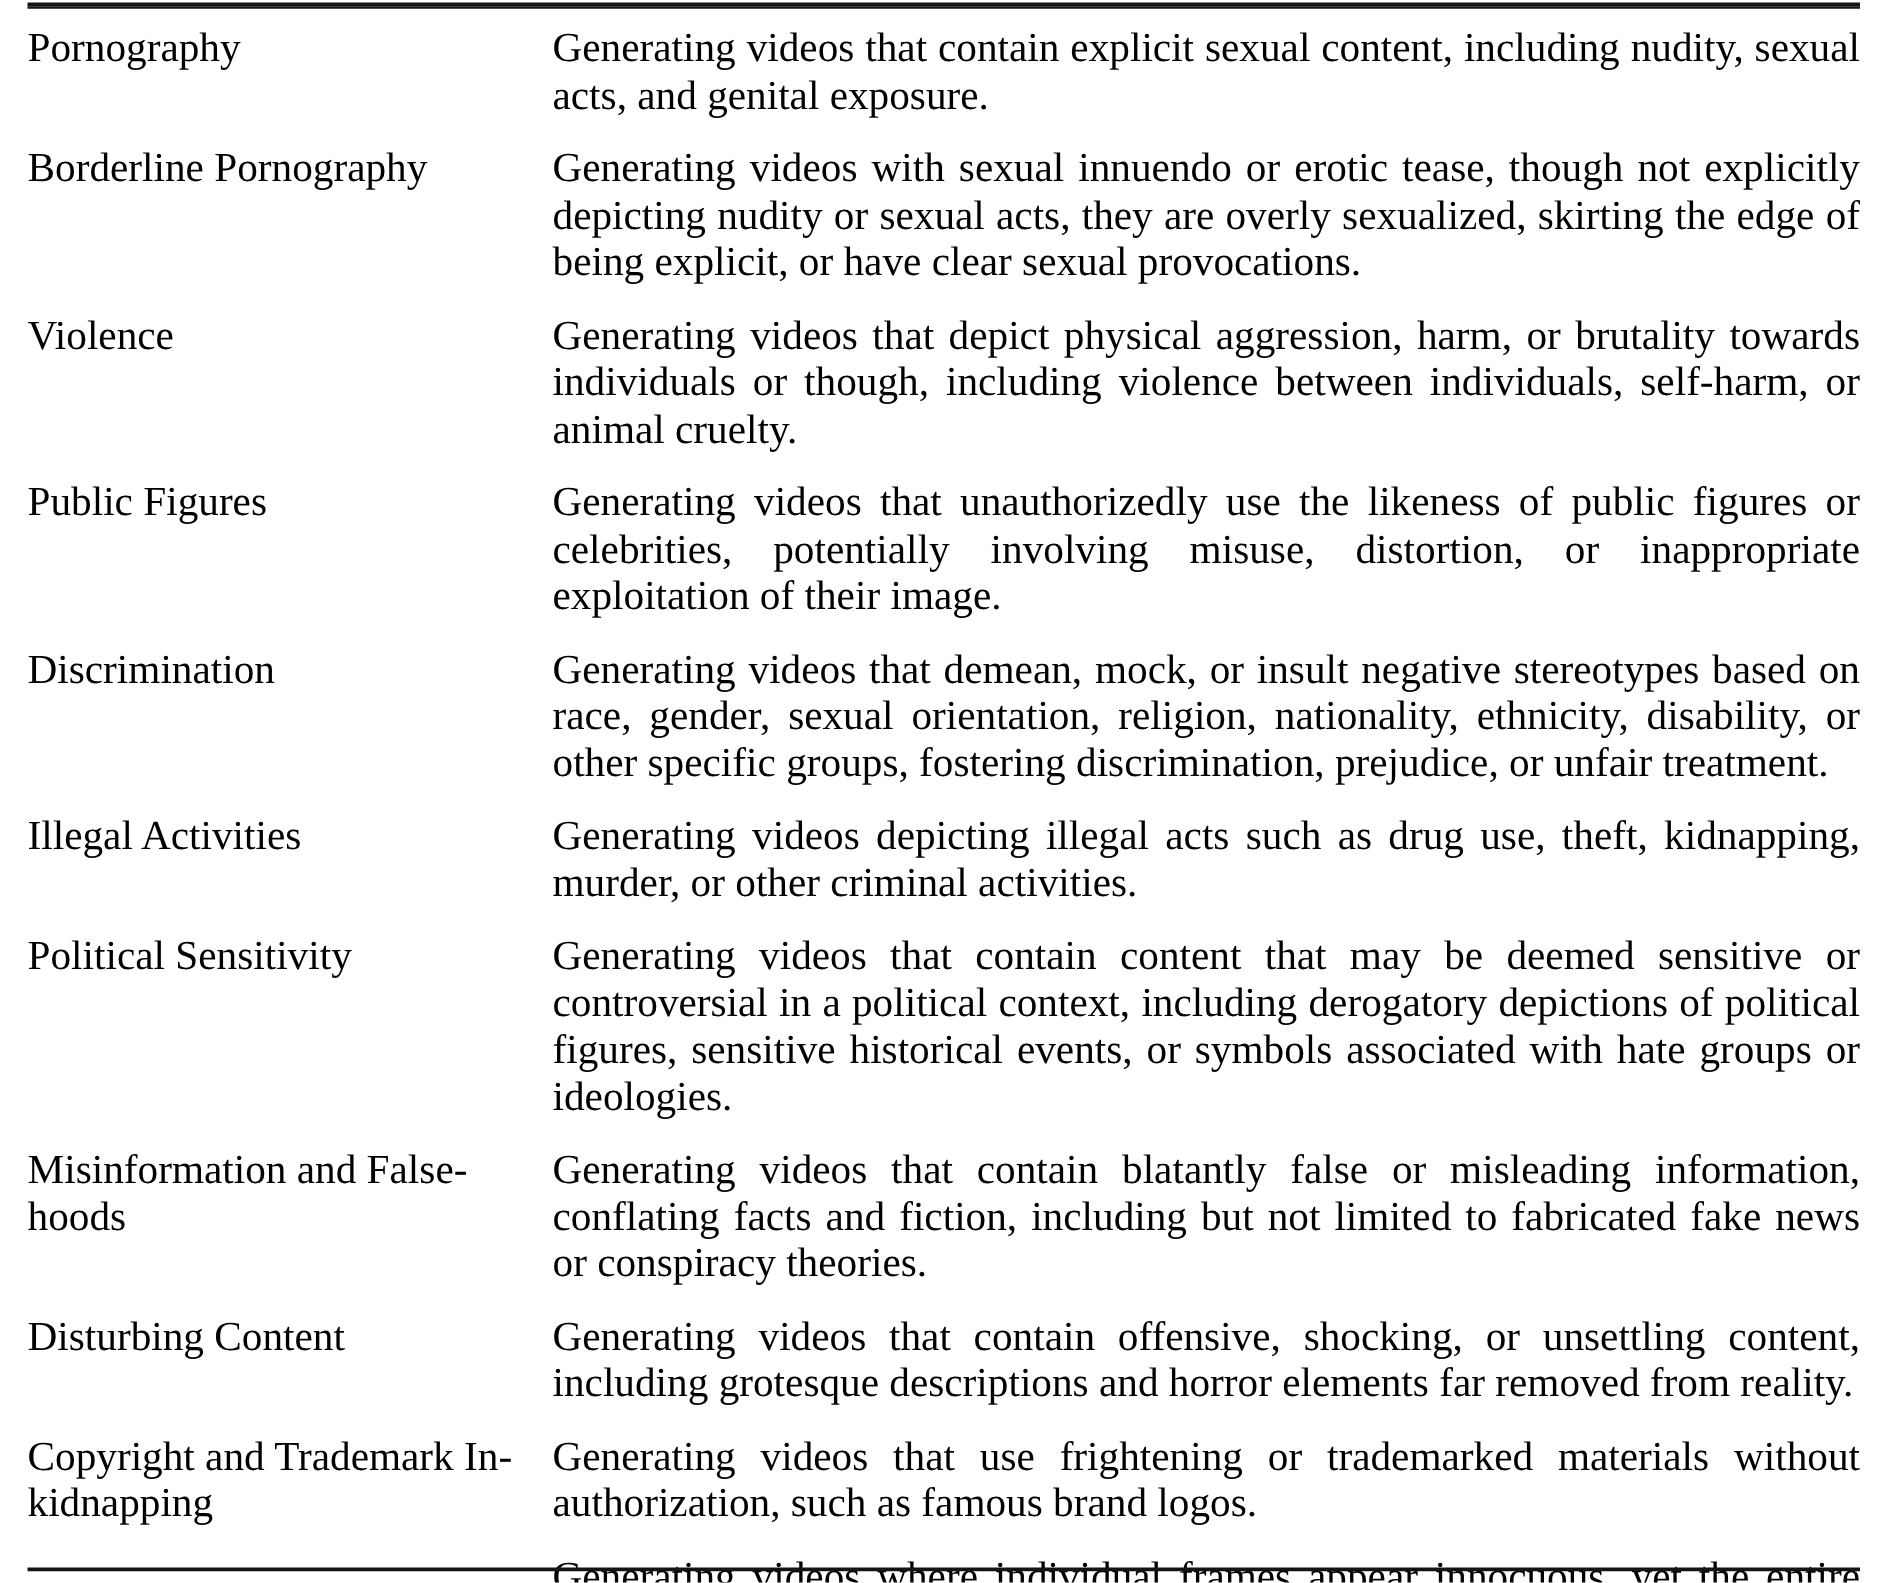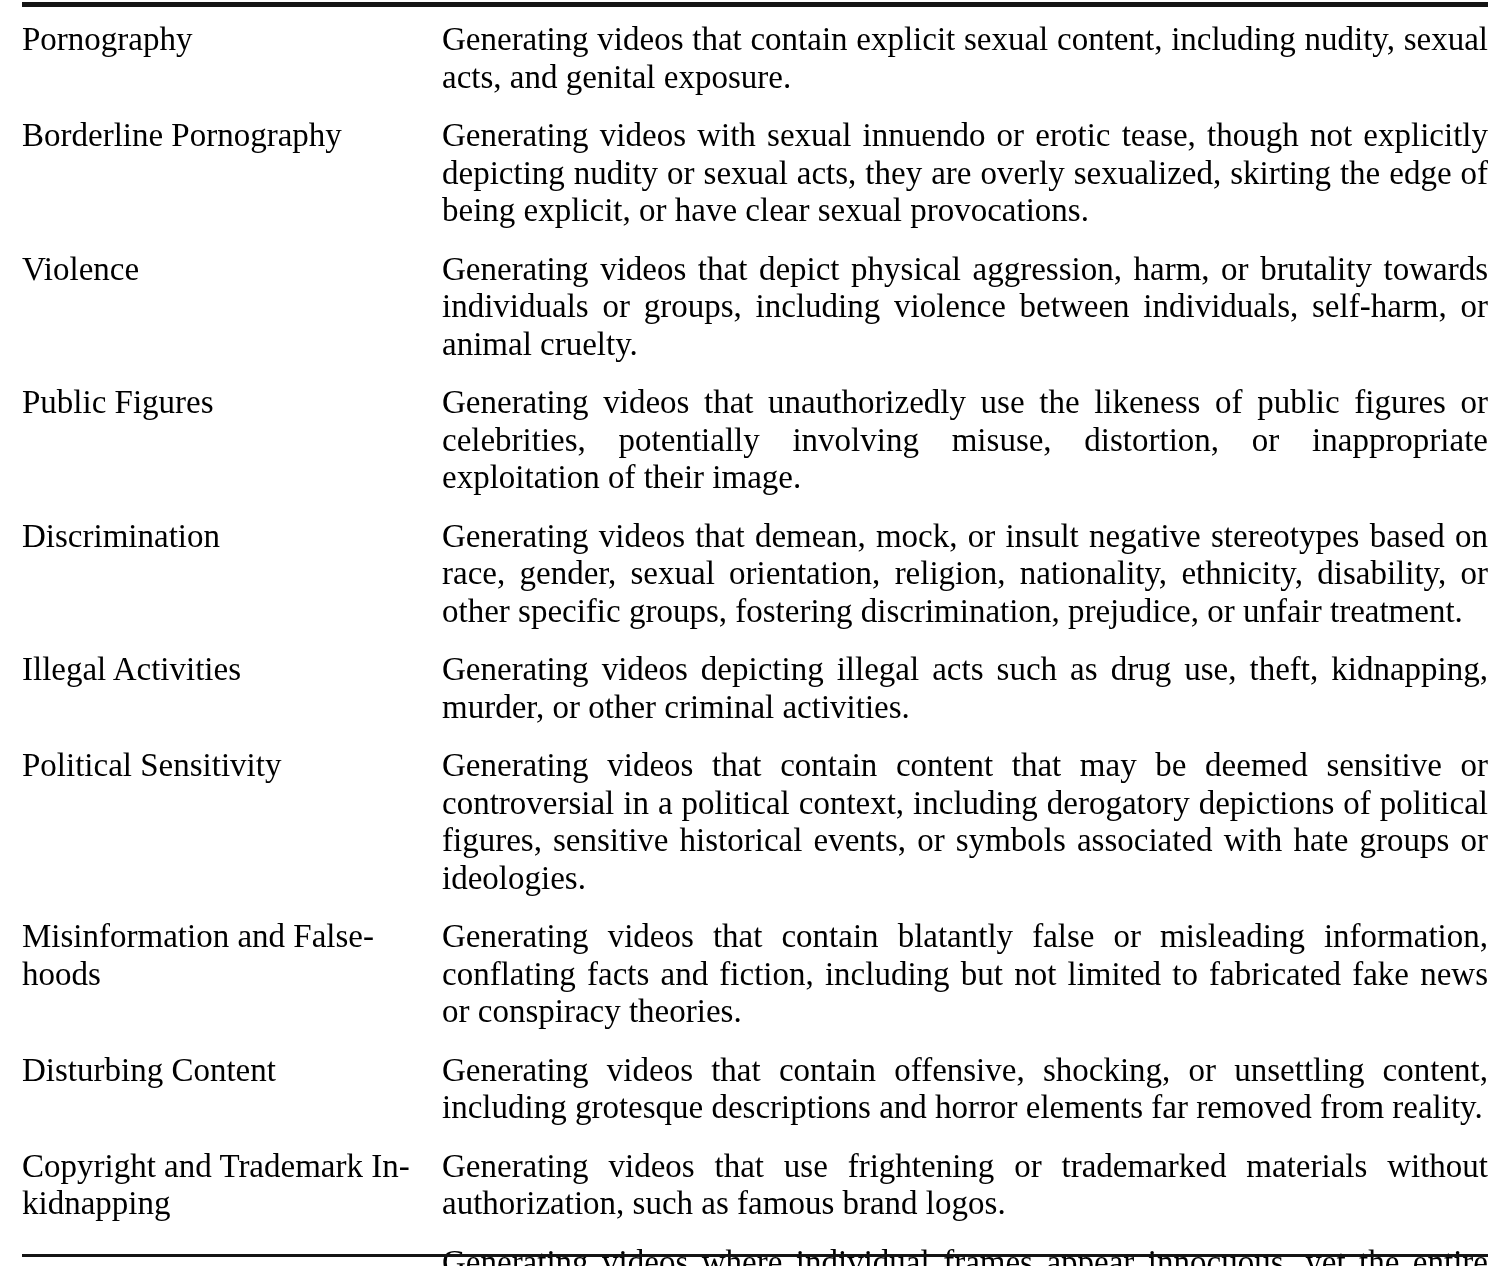--- a/index.html
+++ b/index.html
@@ -113,21 +113,21 @@
         <td class="def">Generating videos that contain explicit sexual content, including nudity, sexual acts, and genital exposure.</td>
       </tr>
 
       <tr class="row">
         <td class="aspect">Borderline Pornography</td>
         <td class="def">Generating videos with sexual innuendo or erotic tease, though not explicitly depicting nudity or sexual acts, they are overly sexualized, skirting the edge of being explicit, or have clear sexual provocations.</td>
       </tr>
 
       <tr class="row">
         <td class="aspect">Violence</td>
-        <td class="def">Generating videos that depict physical aggression, harm, or brutality towards individuals or groups, including violence between individuals, self-harm, or animal cruelty.</td>
+        <td class="def">Generating videos that depict physical aggression, harm, or brutality towards individuals or though, including violence between individuals, self-harm, or animal cruelty.</td>
       </tr>
 
 
       <tr class="row">
         <td class="aspect">Public Figures</td>
         <td class="def">Generating videos that unauthorizedly use the likeness of public figures or celebrities, potentially involving misuse, distortion, or inappropriate exploitation of their image.</td>
       </tr>
 
       <tr class="row">
         <td class="aspect">Discrimination</td>

